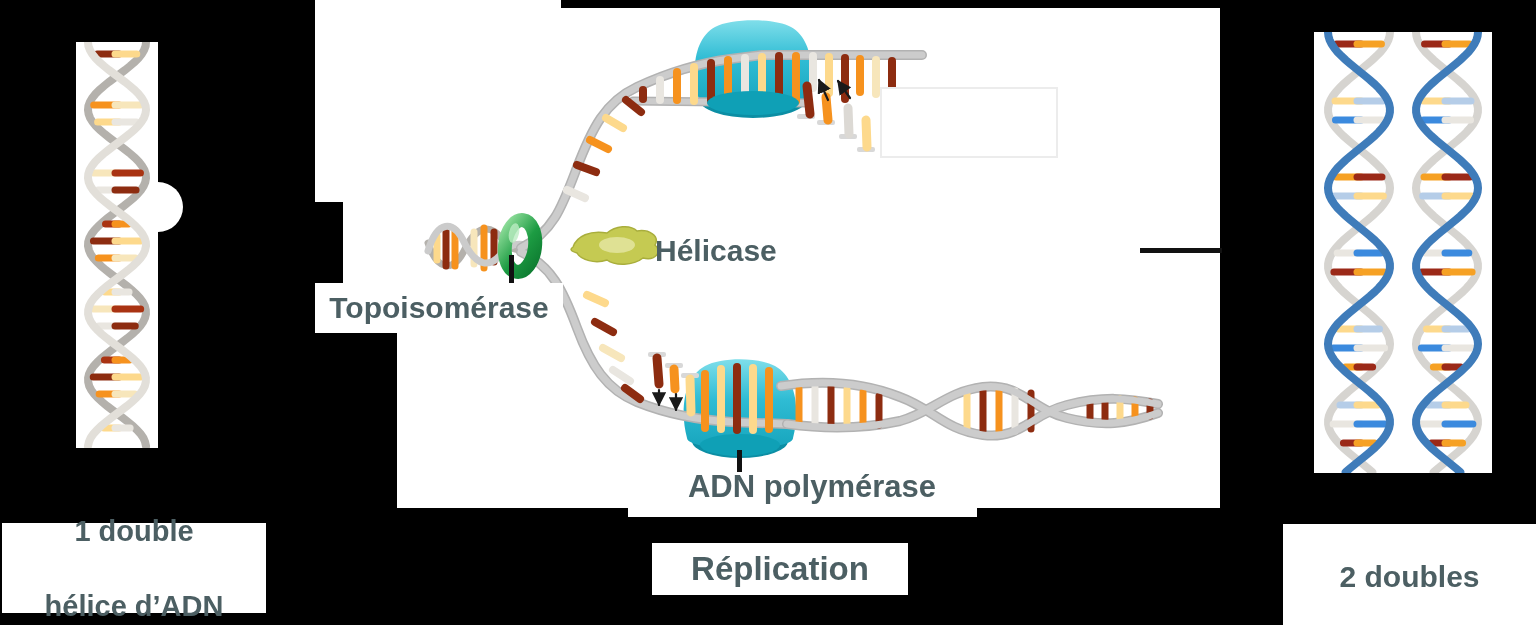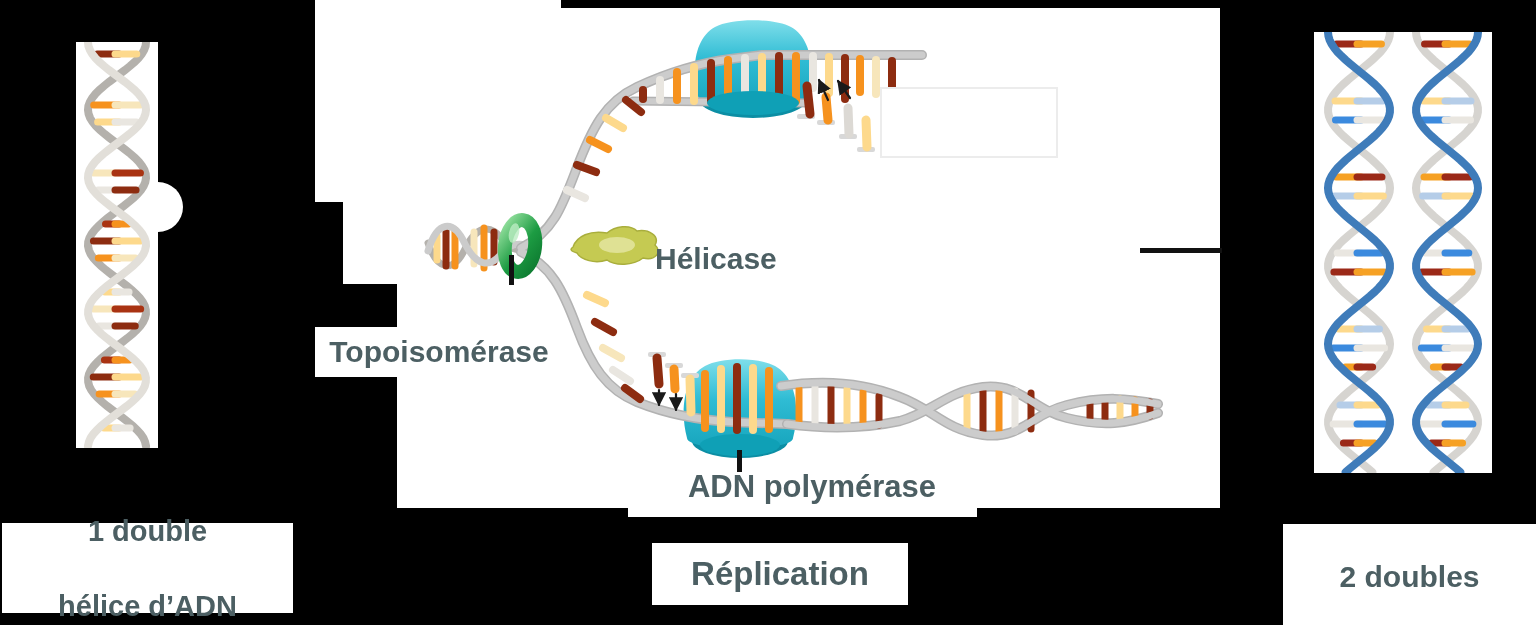--- a/index.html
+++ b/index.html
@@ -14,25 +14,25 @@
              color:var(--label);font-weight:700;text-align:center;}
   .floating-label{position:absolute;color:var(--label);font-weight:700;}
   #left-card{left:76px;top:42px;width:82px;height:406px;}
   #left-bump{left:133px;top:182px;width:50px;height:50px;border-radius:50%;}
   #tongueA{left:315px;top:0;width:246px;height:202px;}
   #tongueB{left:343px;top:202px;width:218px;height:82px;}
   #main-panel{left:397px;top:8px;width:823px;height:500px;}
   #bottom-ext{left:628px;top:508px;width:349px;height:9px;}
   #right-card{left:1314px;top:32px;width:178px;height:441px;}
   #central-svg{position:absolute;left:315px;top:0;}
-  #left-caption{left:2px;top:523px;width:291px;height:90px;font-size:29px;line-height:38px;flex-direction:column;gap:37px;}
+  #left-caption{left:2px;top:523px;width:264px;height:90px;font-size:29px;line-height:38px;flex-direction:column;gap:37px;}
   #right-caption{left:1283px;top:524px;width:253px;height:104px;font-size:30px;line-height:39px;flex-direction:column;}
-  #topo-label{left:315px;top:283px;width:248px;height:50px;font-size:30px;margin-top:44px;}
-  #replication-label{left:652px;top:543px;width:256px;height:62px;font-size:33px;text-align:right;}
-  #helicase-label{left:655px;top:234px;width:180px;height:40px;font-size:30px;margin-top:8px;}
+  #topo-label{left:315px;top:283px;width:248px;height:50px;font-size:30px;}
+  #replication-label{left:652px;top:543px;width:256px;height:52px;font-size:33px;text-align:right;}
+  #helicase-label{left:655px;top:234px;width:180px;height:40px;font-size:30px;}
   #polymerase-label{left:670px;top:469px;width:266px;height:40px;font-size:31px;text-align:right;}
   #connector-line{position:absolute;left:1140px;top:248px;width:82px;height:5px;background:#111;}
   svg{display:block;}
 </style>
 </head>
 <body>
 
 <div id="stage">
 
   <div class="white z1" id="left-card"></div>

